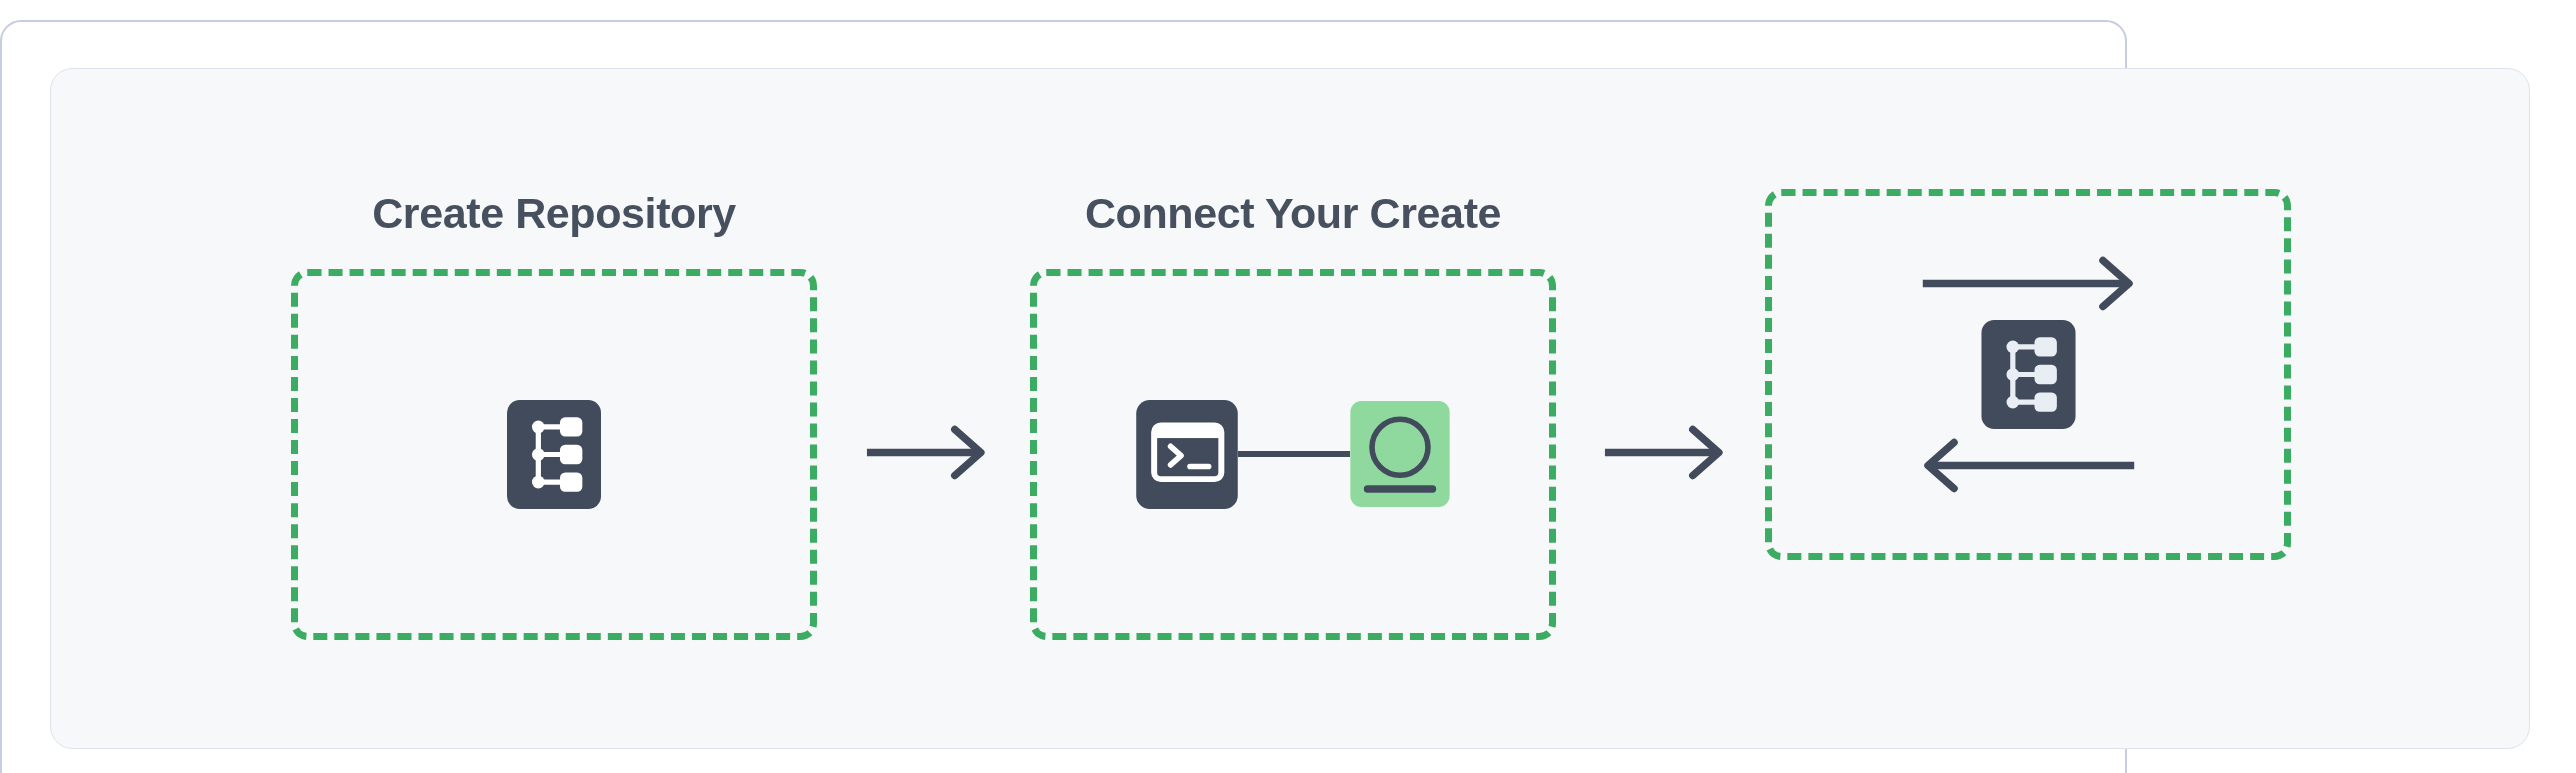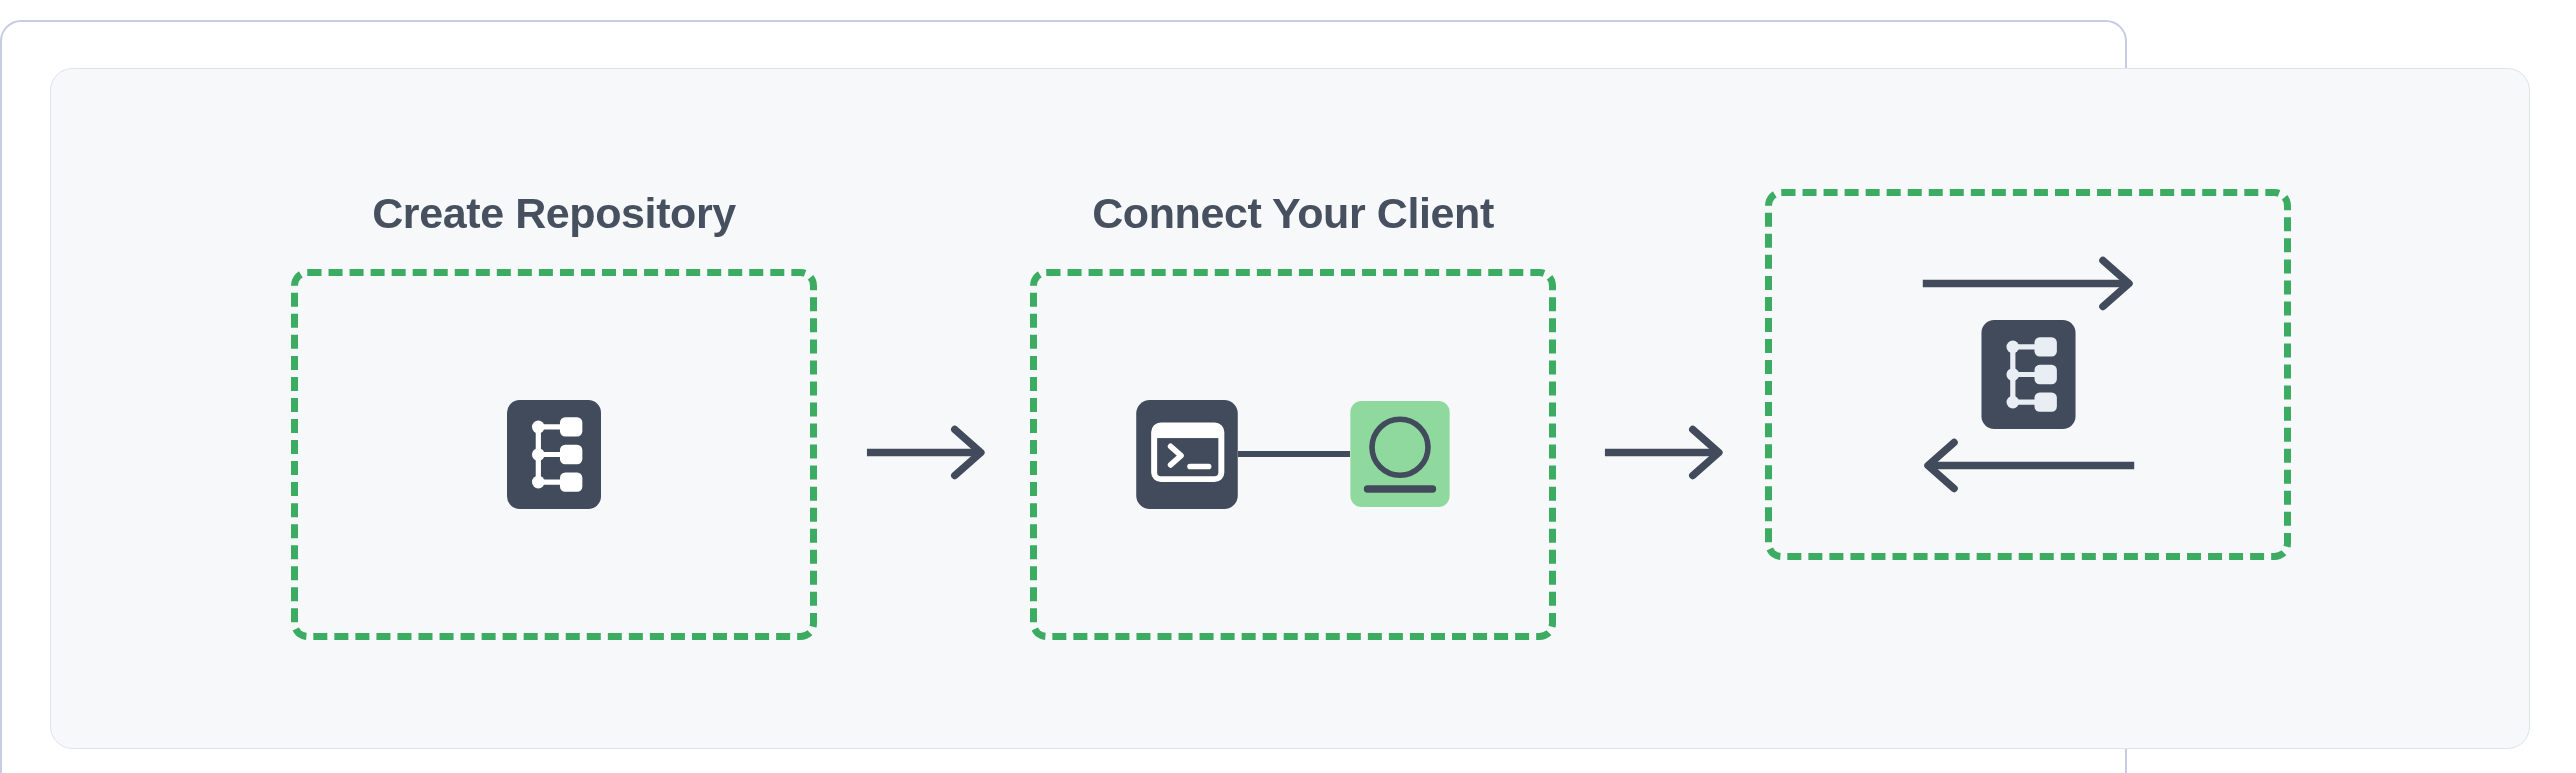--- a/index.html
+++ b/index.html
@@ -103,21 +103,21 @@
         </svg>
       </div>
     </section>
 
     <svg class="connector connector-1" viewBox="0 0 172 90">
       <path d="M6 45 H156" class="stroke-ink" stroke-width="10"></path>
       <path d="M124 14 L159 45 L124 76" class="stroke-ink" stroke-width="10" stroke-linecap="round" stroke-linejoin="round"></path>
     </svg>
 
     <section class="step step-2">
-      <h2>Connect Your Client</h2>
+      <h2>Connect Your Create</h2>
       <div class="dashed-box">
         <svg width="102" height="109" viewBox="0 0 136 146">
           <rect x="0" y="0" width="136" height="146" rx="18" class="fill-ink"></rect>
           <rect x="24" y="34" width="90" height="72" rx="9" class="stroke-white" stroke-width="8"></rect>
           <rect x="26" y="36" width="86" height="15" class="fill-white"></rect>
           <path d="M46 62 L60 74.5 L46 87" class="stroke-white" stroke-width="7.5" stroke-linecap="round" stroke-linejoin="round"></path>
           <path d="M72 89 H97" class="stroke-white" stroke-width="7.5" stroke-linecap="round"></path>
         </svg>
         <div class="link-line"></div>
         <svg width="100" height="106" viewBox="0 0 133 142">

